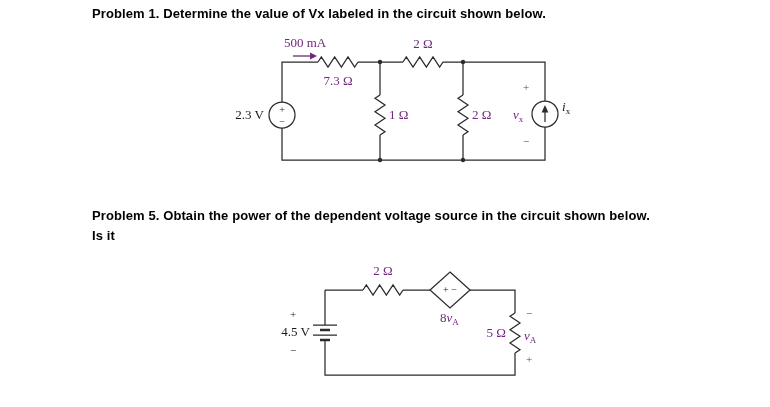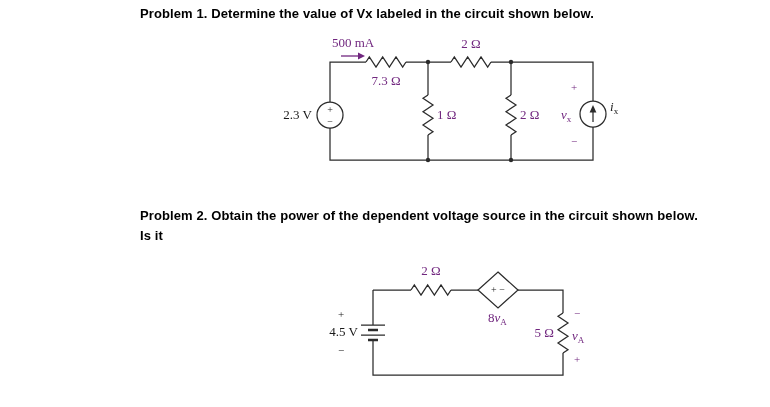--- a/index.html
+++ b/index.html
@@ -1,38 +1,38 @@
 <!DOCTYPE html>
 <html><head>
 <meta charset="utf-8">
 <style>
   html,body{margin:0;padding:0;background:#ffffff;}
   .page{position:relative;width:650px;height:407px;background:#ffffff;overflow:hidden;
-        font-family:"Liberation Sans",sans-serif;margin-left:48px;}
+        font-family:"Liberation Sans",sans-serif;}
   .statement{position:absolute;left:92px;color:#000;font-size:13px;line-height:20px;
              font-weight:600;letter-spacing:0.1px;}
   svg{position:absolute;left:0;top:0;}
   svg text{font-family:"Liberation Serif",serif;font-size:13px;fill:#1a1a1a;}
   .wire{stroke:#2b2b2b;stroke-width:1.25;fill:none;}
   .wire-thick{stroke:#2b2b2b;stroke-width:2.6;fill:none;}
   .purple{fill:#71277f;}
   .pstroke{stroke:#71277f;stroke-width:1.3;fill:none;}
   .sign{font-size:11px;}
   .innersign{font-size:10px;}
   .node{fill:#2b2b2b;}
 </style>
 </head>
 <body>
 
 <div class="page">
 
   <div class="statement" style="top:4px;">Problem 1. Determine the value of Vx labeled in the circuit shown below.</div>
 
   <div class="statement" style="top:206px;">
-    <div>Problem 2. Obtain the power of the dependent voltage source in the circuit shown below. Is it</div>
+    <div>Problem 5. Obtain the power of the dependent voltage source in the circuit shown below. Is it</div>
   </div>
 
   <svg width="770" height="407" viewBox="0 0 770 407">
 
     <g>
 
       <path class="wire" d="M282 102 V62 H318 M358 62 H403 M443 62 H545 V101 M545 127 V160 H282 V128 M380 62 V95 M380 135 V160 M463 62 V95 M463 135 V160"></path>
 
       <path class="wire" d="M318 62 l3.33 -5 l6.67 10 l6.67 -10 l6.67 10 l6.67 -10 l6.67 10 l3.33 -5"></path>
       <path class="wire" d="M403 62 l3.33 -5 l6.67 10 l6.67 -10 l6.67 10 l6.67 -10 l6.67 10 l3.33 -5"></path>

